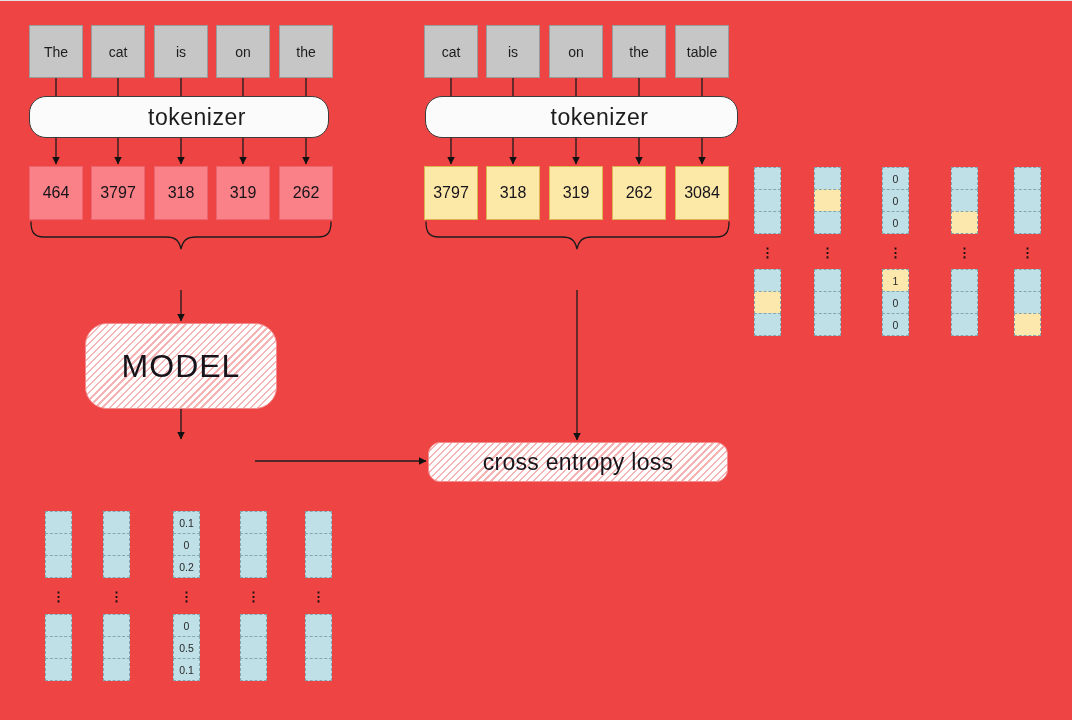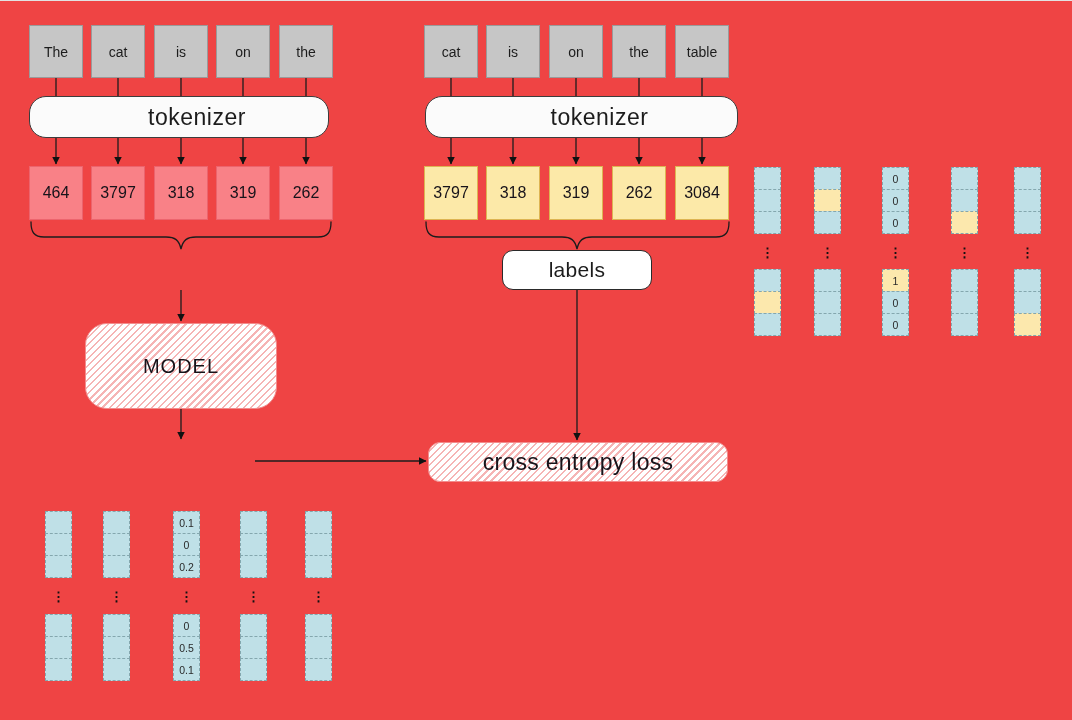--- a/index.html
+++ b/index.html
@@ -32,21 +32,21 @@
   .pill{
     background:#ffffff;border:1.4px solid #2a2a2a;border-radius:11px;
     font-size:21px;letter-spacing:.3px;
   }
   .hatch{
     border:1.5px solid #f28c8c;
     background:repeating-linear-gradient(135deg,
       rgba(236,106,106,.50) 0px, rgba(236,106,106,.50) 1.6px,
       rgba(255,255,255,0) 1.6px, rgba(255,255,255,0) 5px), #fff;
   }
-  .model{border-radius:22px;font-size:20px;letter-spacing:1px;color:#17131a;}
+  .model{border-radius:22px;font-size:32px;letter-spacing:1px;color:#17131a;}
   .loss{border-radius:12px;font-size:23px;letter-spacing:.3px;color:#17131a;}
   .vcol{position:absolute;z-index:2;display:flex;flex-direction:column;}
   .vcell{
     box-sizing:border-box;width:27px;height:23px;margin-top:-1px;
     background:#bfe0e7;border:1px dashed #84a7ae;
     display:flex;align-items:center;justify-content:center;
     font-size:10.5px;color:#2a2a2a;
   }
   .vcell:first-child{margin-top:0;}
   .vcell.hl{background:#fce8ad;}
@@ -131,21 +131,20 @@
   <div class="box word" style="left:675px">table</div>
 
   <div class="box tokenizer" style="left:425px;width:313px">tokenizer</div>
 
   <div class="box yid" style="left:424px">3797</div>
   <div class="box yid" style="left:486px">318</div>
   <div class="box yid" style="left:549px">319</div>
   <div class="box yid" style="left:612px">262</div>
   <div class="box yid" style="left:675px">3084</div>
 
-  <div class="box pill" style="left:502px;top:249px;width:150px;height:40px">labels</div>
 
   <div class="box hatch loss" style="left:428px;top:441px;width:300px;height:40px">cross entropy loss</div>
 
   <div class="vcol" style="left:754px;top:166px">
     <div class="vcell"></div>
     <div class="vcell"></div>
     <div class="vcell"></div>
     <div class="vgap">⋮</div>
     <div class="vcell"></div>
     <div class="vcell hl"></div>

